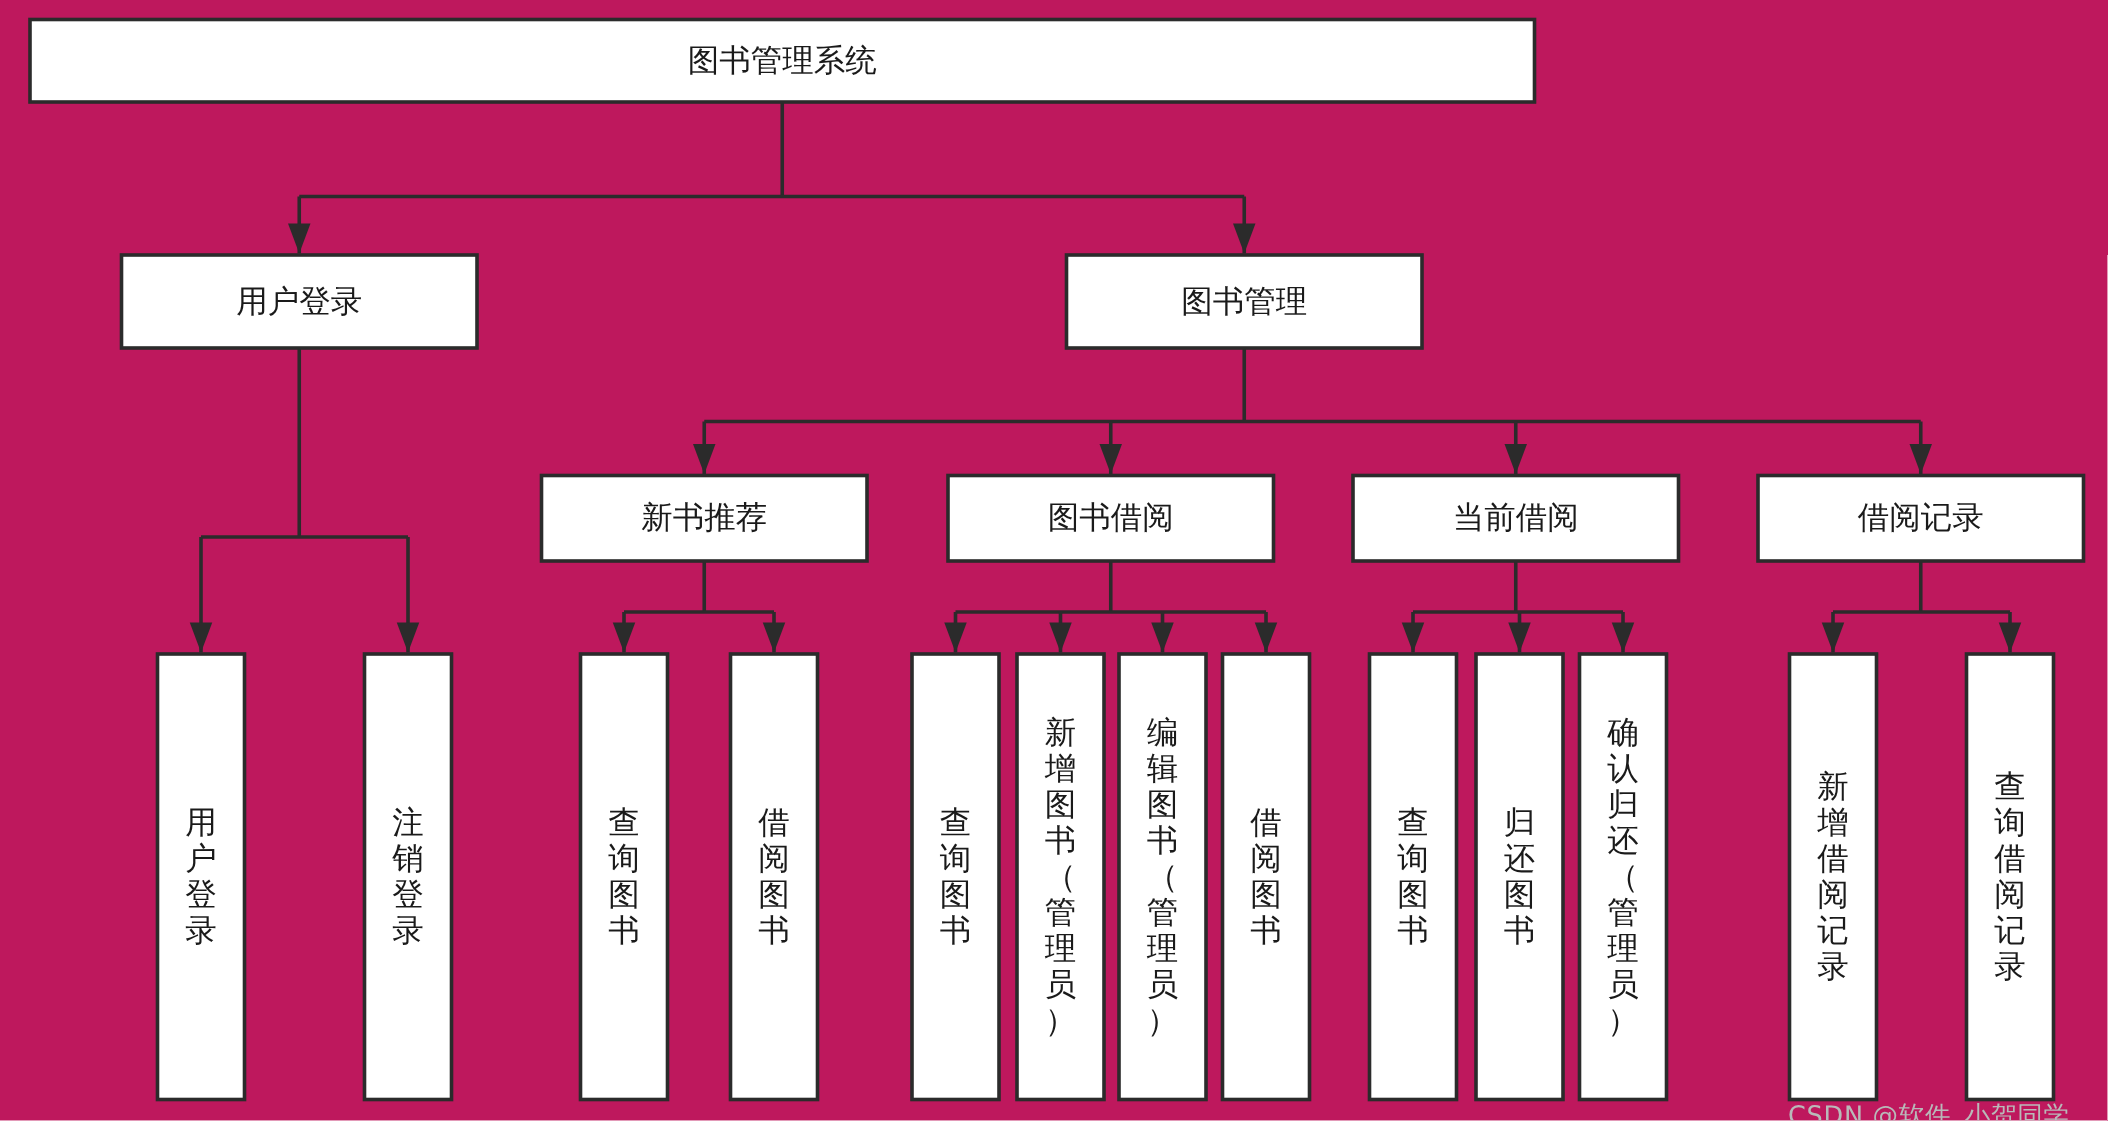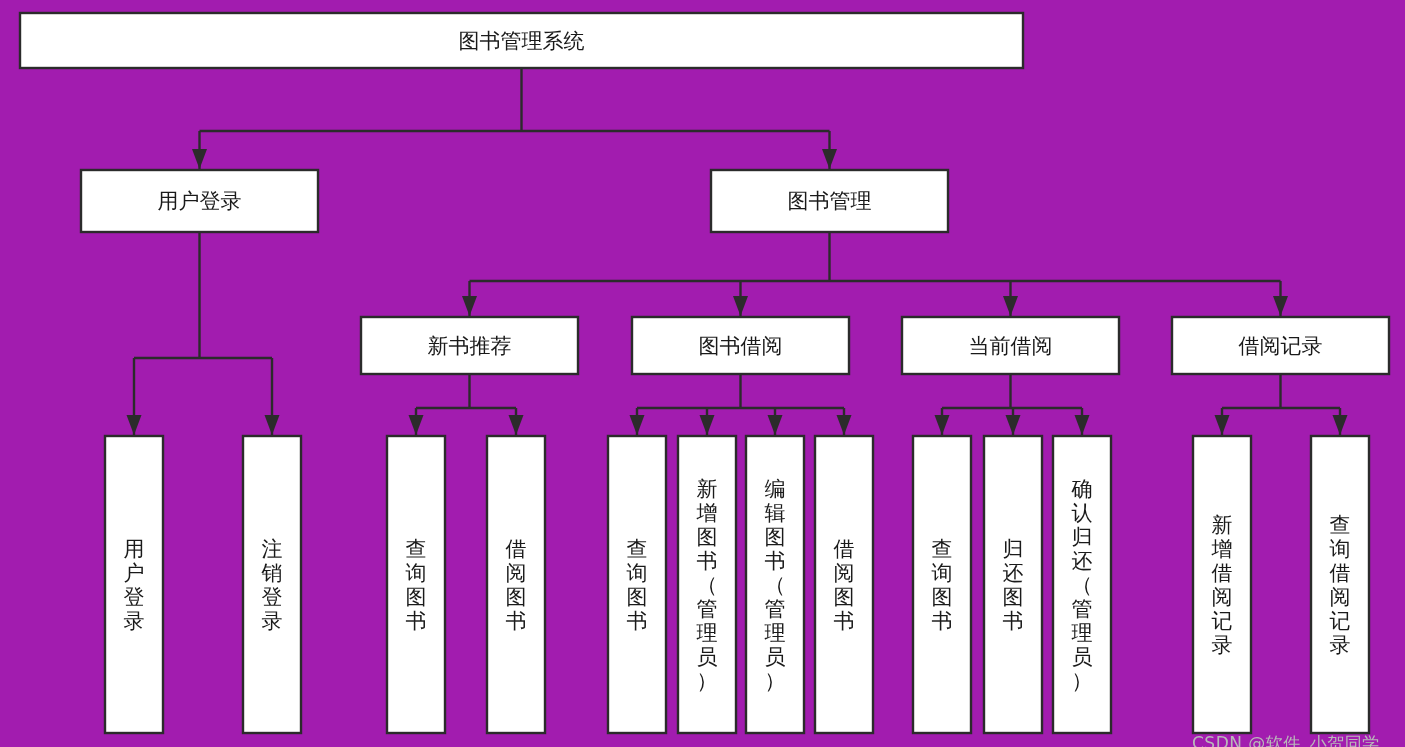--- a/index.html
+++ b/index.html
@@ -10,21 +10,21 @@
   body {
     width: 1405px;
     height: 747px;
     font-family: "DejaVu Sans", "Liberation Sans", sans-serif;
     overflow: hidden;
   }
   #diagram-root {
     position: relative;
     width: 1405px;
     height: 747px;
-    background: #a21caf;
+    background: #be185d;
   }
   svg.flow {
     position: absolute;
     left: 0;
     top: 0;
     width: 1405px;
     height: 747px;
   }
   .node-rect {
     fill: #ffffff;

